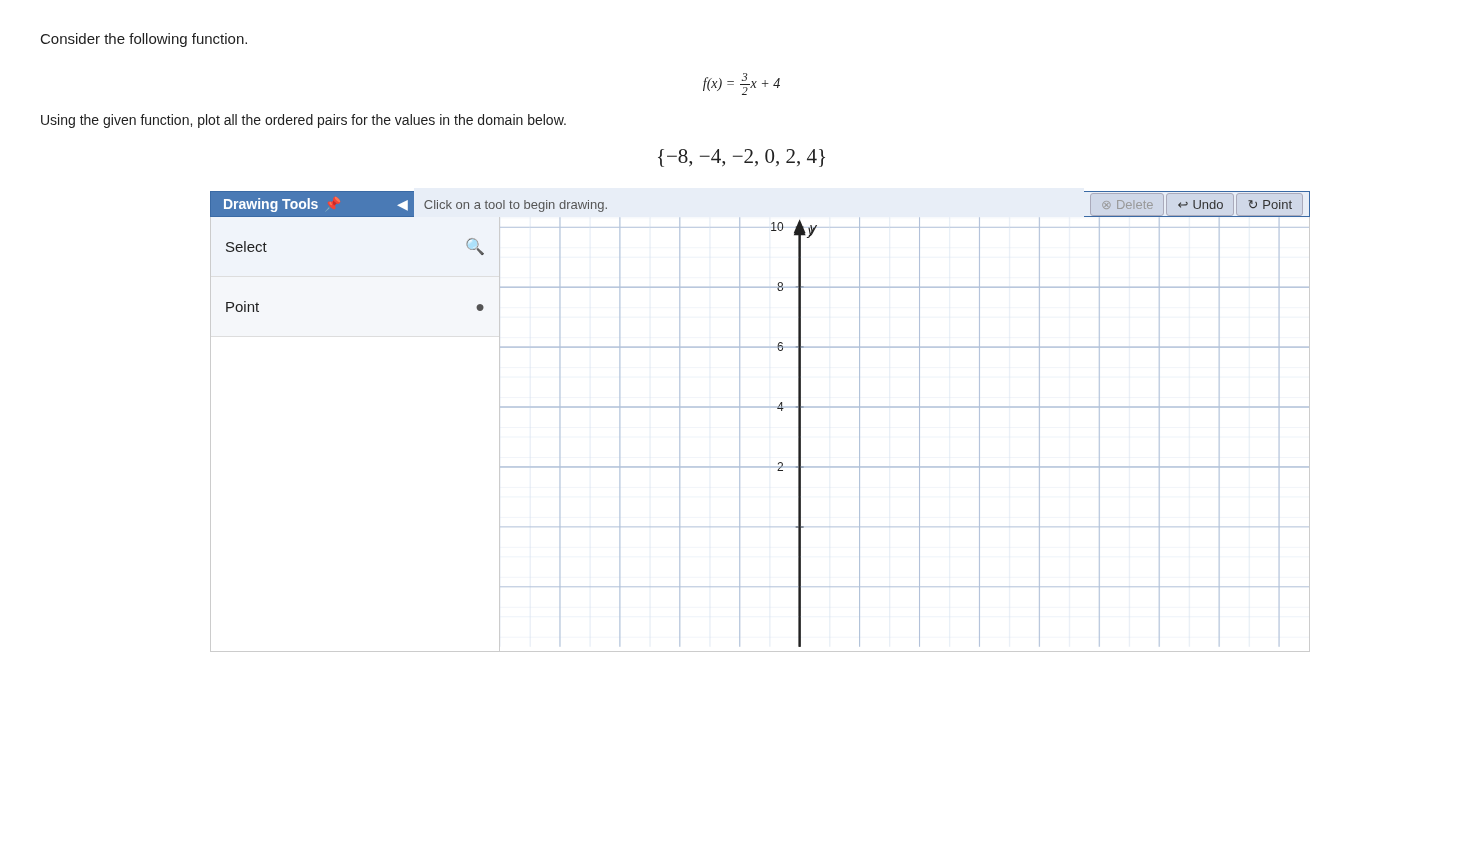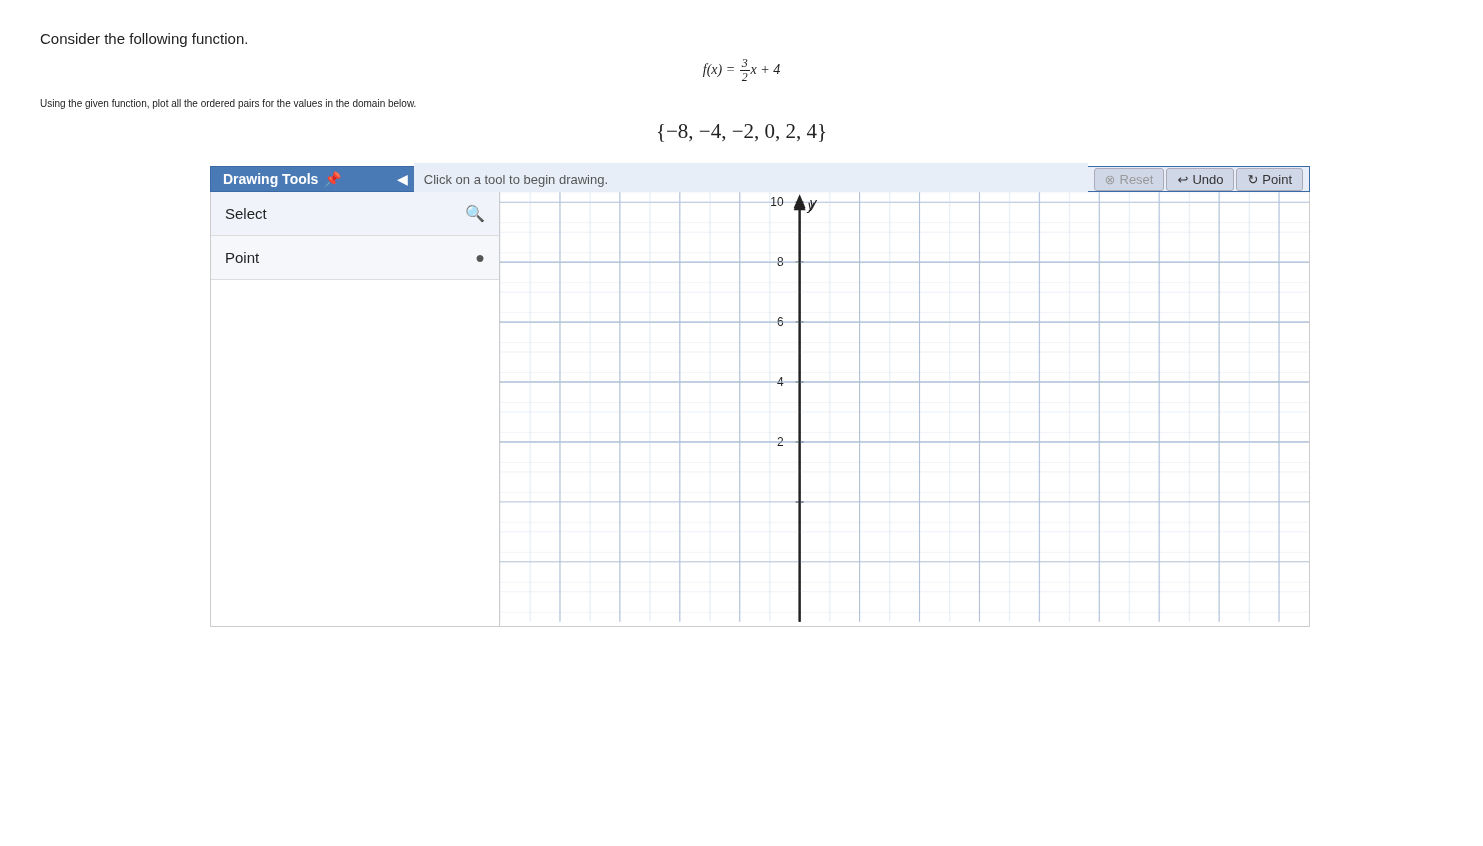--- a/index.html
+++ b/index.html
@@ -5,32 +5,32 @@
     * { box-sizing: border-box; margin: 0; padding: 0; }
     body {
       background: #fff;
       font-family: Georgia, 'Times New Roman', serif;
       font-size: 16px;
       color: #222;
       padding: 30px 40px;
     }
     .intro-text {
       font-size: 15px;
-      margin-bottom: 10px;
+      margin-bottom: 24px;
       font-family: Arial, sans-serif;
     }
     .function-display {
       text-align: center;
       font-size: 14px;
       margin: 10px 0 14px 0;
       font-style: italic;
     }
     .instruction-text {
-      font-size: 10px;
-      margin-bottom: 10px;
+      font-size: 14px;
+      margin-bottom: 16px;
       font-family: Arial, sans-serif;
     }
     .domain-display {
       text-align: center;
       font-size: 21px;
       margin-bottom: 22px;
     }
     .drawing-area {
       display: flex;
       flex-direction: column;
@@ -112,21 +112,21 @@
       border: 1px solid #ccc;
       border-top: none;
       background: #fff;
       flex-shrink: 0;
     }
     .tool-item {
       display: flex;
       align-items: center;
       justify-content: space-between;
       padding: 0 14px;
-      height: 44px;
+      height: 60px;
       border-bottom: 1px solid #ddd;
       font-family: Arial, sans-serif;
       font-size: 15px;
       cursor: pointer;
       background: #f5f7fa;
     }
     .tool-item .tool-icon {
       font-size: 16px;
       color: #555;
     }
@@ -180,21 +180,21 @@
   <div class="toolbar">
     <div class="toolbar-title">
       <span>Drawing Tools</span>
       <span class="toolbar-pin-icon">📌</span>
     </div>
     <div class="toolbar-chevron">◀</div>
     <div class="toolbar-hint">Click on a tool to begin drawing.</div>
     <div class="toolbar-buttons">
       <button class="toolbar-btn delete-btn">
         <span>⊗</span>
-        <span>Reset</span>
+        <span>Delete</span>
       </button>
       <button class="toolbar-btn">
         <span>↩</span>
         <span>Undo</span>
       </button>
       <button class="toolbar-btn">
         <span>↻</span>
         <span>Point</span>
       </button>
     </div>

